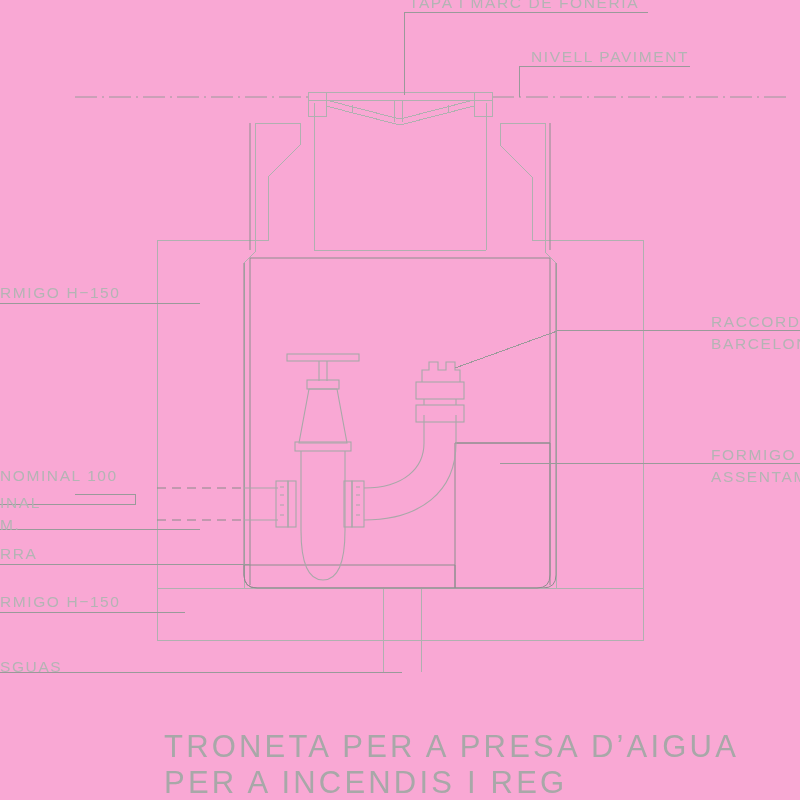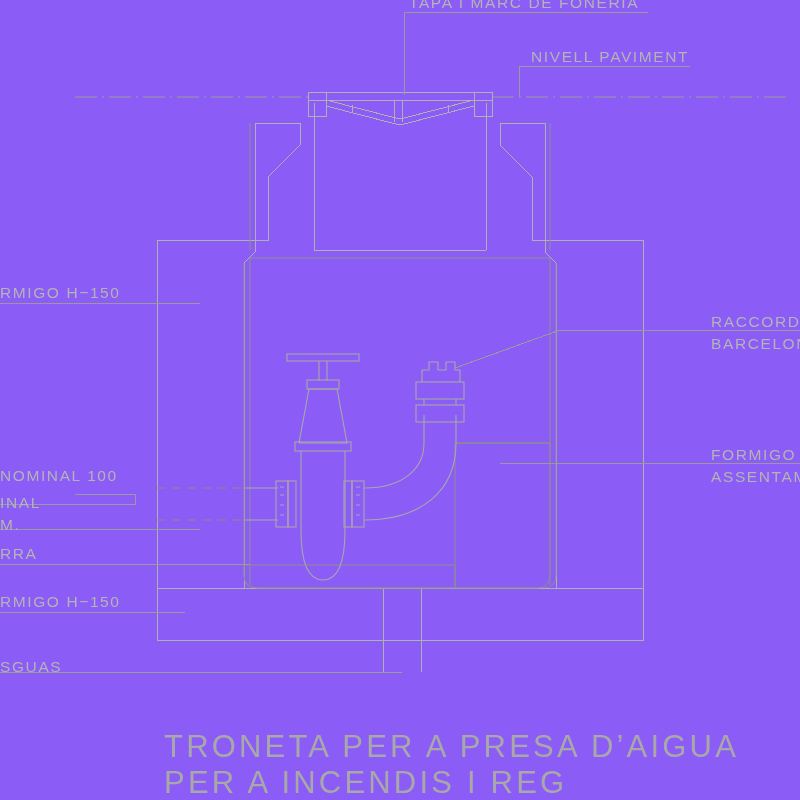--- a/index.html
+++ b/index.html
@@ -5,21 +5,21 @@
 <style>
   html, body {
     margin: 0;
     padding: 0;
     background: #000000;
   }
   #canvas {
     position: relative;
     width: 800px;
     height: 800px;
-    background: #8b5cf6;
+    background: #f9a8d4;
     overflow: hidden;
     font-family: "Liberation Sans", sans-serif;
   }
   svg.drawing {
     position: absolute;
     left: 0;
     top: 0;
     width: 800px;
     height: 800px;
     display: block;

